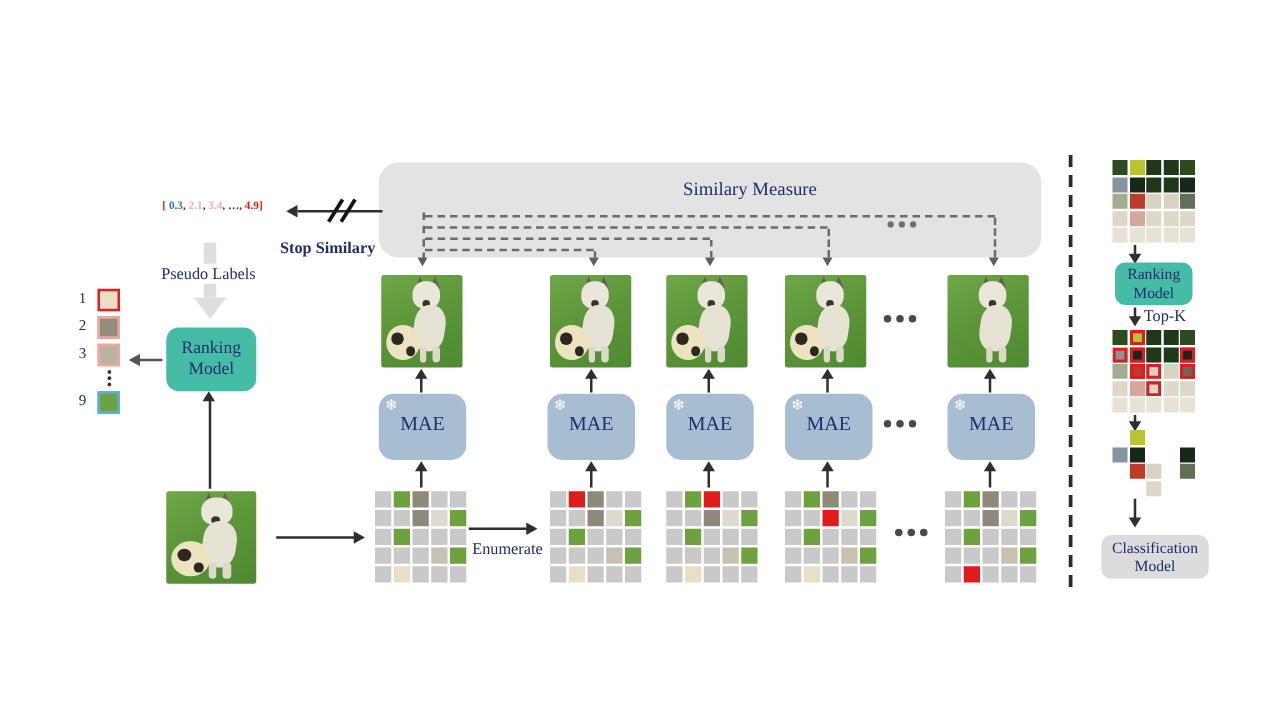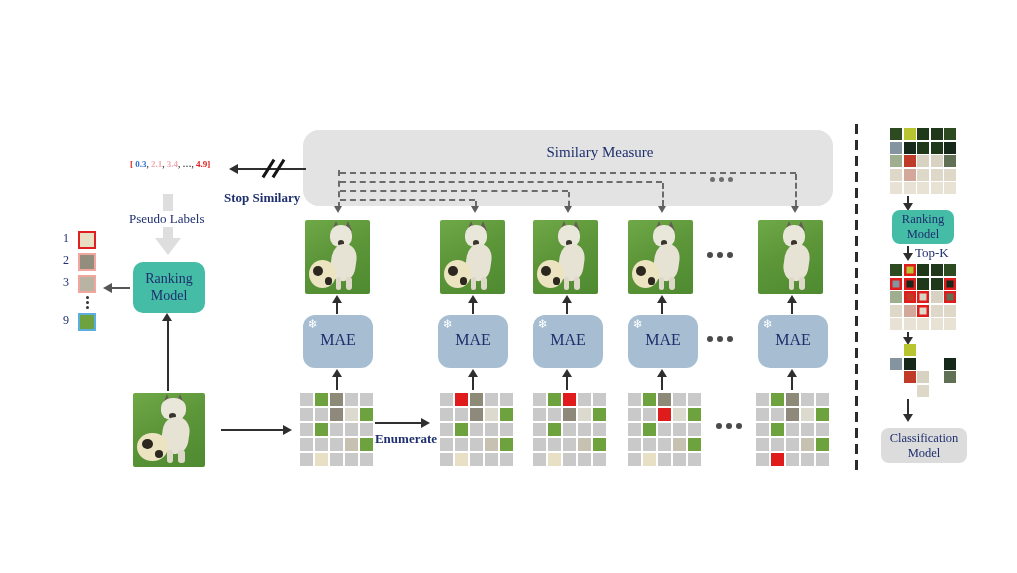--- a/index.html
+++ b/index.html
@@ -367,21 +367,21 @@
       <div style="background: rgb(201, 201, 201);"></div>
     </div>
   <div class="dots big" style="left:716px;top:423px;">
       <i></i>
       <i></i>
       <i></i>
     </div>
 
   <div class="ln" style="left:375px;top:422px;width:48px;height:2px;"></div>
   <div class="tri right" style="left:421px;top:418px;"></div>
-  <div class="abs navy" style="left:372px;top:431px;width:68px;text-align:center;font-size:13px;font-weight:bold;">Enumerate</div>
+  <div class="abs navy" style="left:372px;top:431px;width:68px;text-align:center;font-size:13px;">Enumerate</div>
 
   <div class="divider" style="left:855px;top:124px;height:346px;"></div>
 
   <div class="pgrid-sm" style="left:890px;top:128px;">
       <div style="background: rgb(46, 74, 32);"></div>
       <div style="background: rgb(185, 196, 49);"></div>
       <div style="background: rgb(31, 56, 25);"></div>
       <div style="background: rgb(31, 56, 25);"></div>
       <div style="background: rgb(46, 74, 32);"></div>
       <div style="background: rgb(132, 148, 160);"></div>

